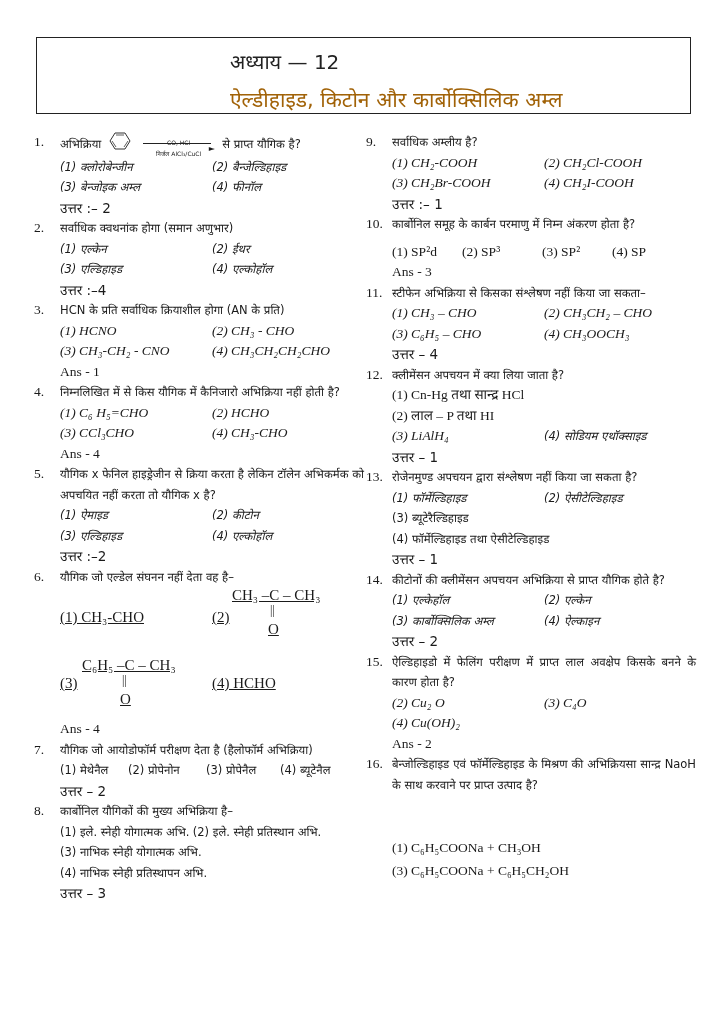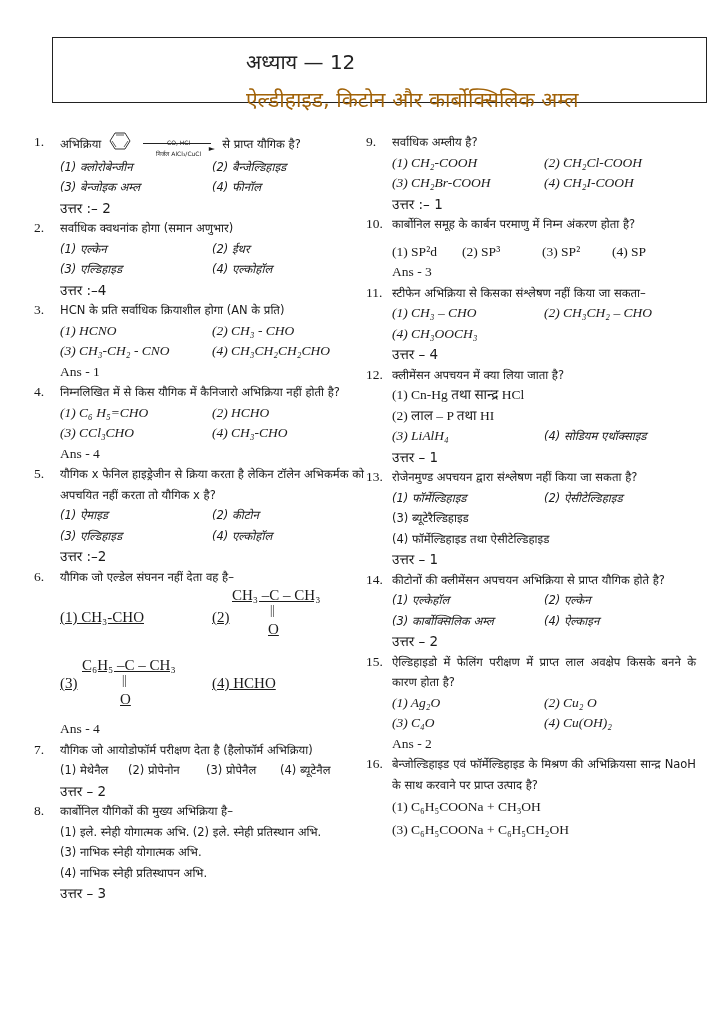--- a/index.html
+++ b/index.html
@@ -2,21 +2,21 @@
 <html><head>
   <meta charset="utf-8">
   <style>
     html, body { margin: 0; padding: 0; background: #ffffff; }
     body {
       width: 724px; height: 1024px; position: relative; overflow: hidden;
       font-family: "Liberation Serif", "DejaVu Serif", serif;
       color: #1a1a1a; font-size: 13.5px;
     }
     .header-box {
-      position: absolute; left: 52px; top: 37px; width: 655px; height: 66px;
+      position: absolute; left: 36px; top: 37px; width: 655px; height: 77px;
       border: 1.5px solid #222; box-sizing: border-box;
     }
     .chapter-line {
       position: absolute; left: 193px; top: 10px;
       font-family: "DejaVu Sans", sans-serif; font-size: 20px; color: #222;
     }
     .chapter-title {
       position: absolute; left: 193px; top: 47px;
       font-family: "DejaVu Sans", sans-serif; font-size: 21px; color: #a16207;
     }
@@ -224,20 +224,21 @@
   </div>
 
   <div class="q">
     <div class="qline">
       <span class="qnum">11.</span>
       <span class="qtext">स्टीफेन अभिक्रिया से किसका संश्लेषण नहीं किया जा सकता–</span>
     </div>
     <div class="indent opts2">
       <span class="opt">(1) CH₃ – CHO</span>
       <span class="opt">(2) CH₃CH₂ – CHO</span>
+      <span class="opt">(3) C₆H₅ – CHO</span>
       <span class="opt">(4) CH₃OOCH₃</span>
     </div>
     <div class="indent ans hi">उत्तर – 4</div>
   </div>
 
   <div class="q">
     <div class="qline">
       <span class="qnum">12.</span>
       <span class="qtext">क्लीमेंसन अपचयन में क्या लिया जाता है?</span>
     </div>
@@ -277,29 +278,28 @@
     </div>
     <div class="indent ans hi">उत्तर – 2</div>
   </div>
 
   <div class="q">
     <div class="qline">
       <span class="qnum">15.</span>
       <span class="qtext">ऐल्डिहाइडो में फेलिंग परीक्षण में प्राप्त लाल अवक्षेप किसके बनने के कारण होता है?</span>
     </div>
     <div class="indent opts2">
-      <span class="opt">(1) Ag₂O</span>
       <span class="opt">(2) Cu₂ O</span>
       <span class="opt">(3) C₄O</span>
       <span class="opt">(4) Cu(OH)₂</span>
     </div>
     <div class="indent ans">Ans - 2</div>
   </div>
 
   <div class="q">
     <div class="qline">
       <span class="qnum">16.</span>
       <span class="qtext">बेन्जोल्डिहाइड एवं फॉर्मेल्डिहाइड के मिश्रण की अभिक्रियसा सान्द्र  NaoH  के साथ करवाने पर प्राप्त उत्पाद है?</span>
     </div>
-    <div class="indent opt1 opt" style="line-height:23px;">(1) C₆H₅COONa + CH₃OH</div>
+    <div class="indent opt1 opt" style="line-height:23px;margin-top:41px;">(1) C₆H₅COONa + CH₃OH</div>
     <div class="indent opt1 opt" style="line-height:23px;">(3) C₆H₅COONa + C₆H₅CH₂OH</div>
   </div>
 </div>
 
 </body></html>

